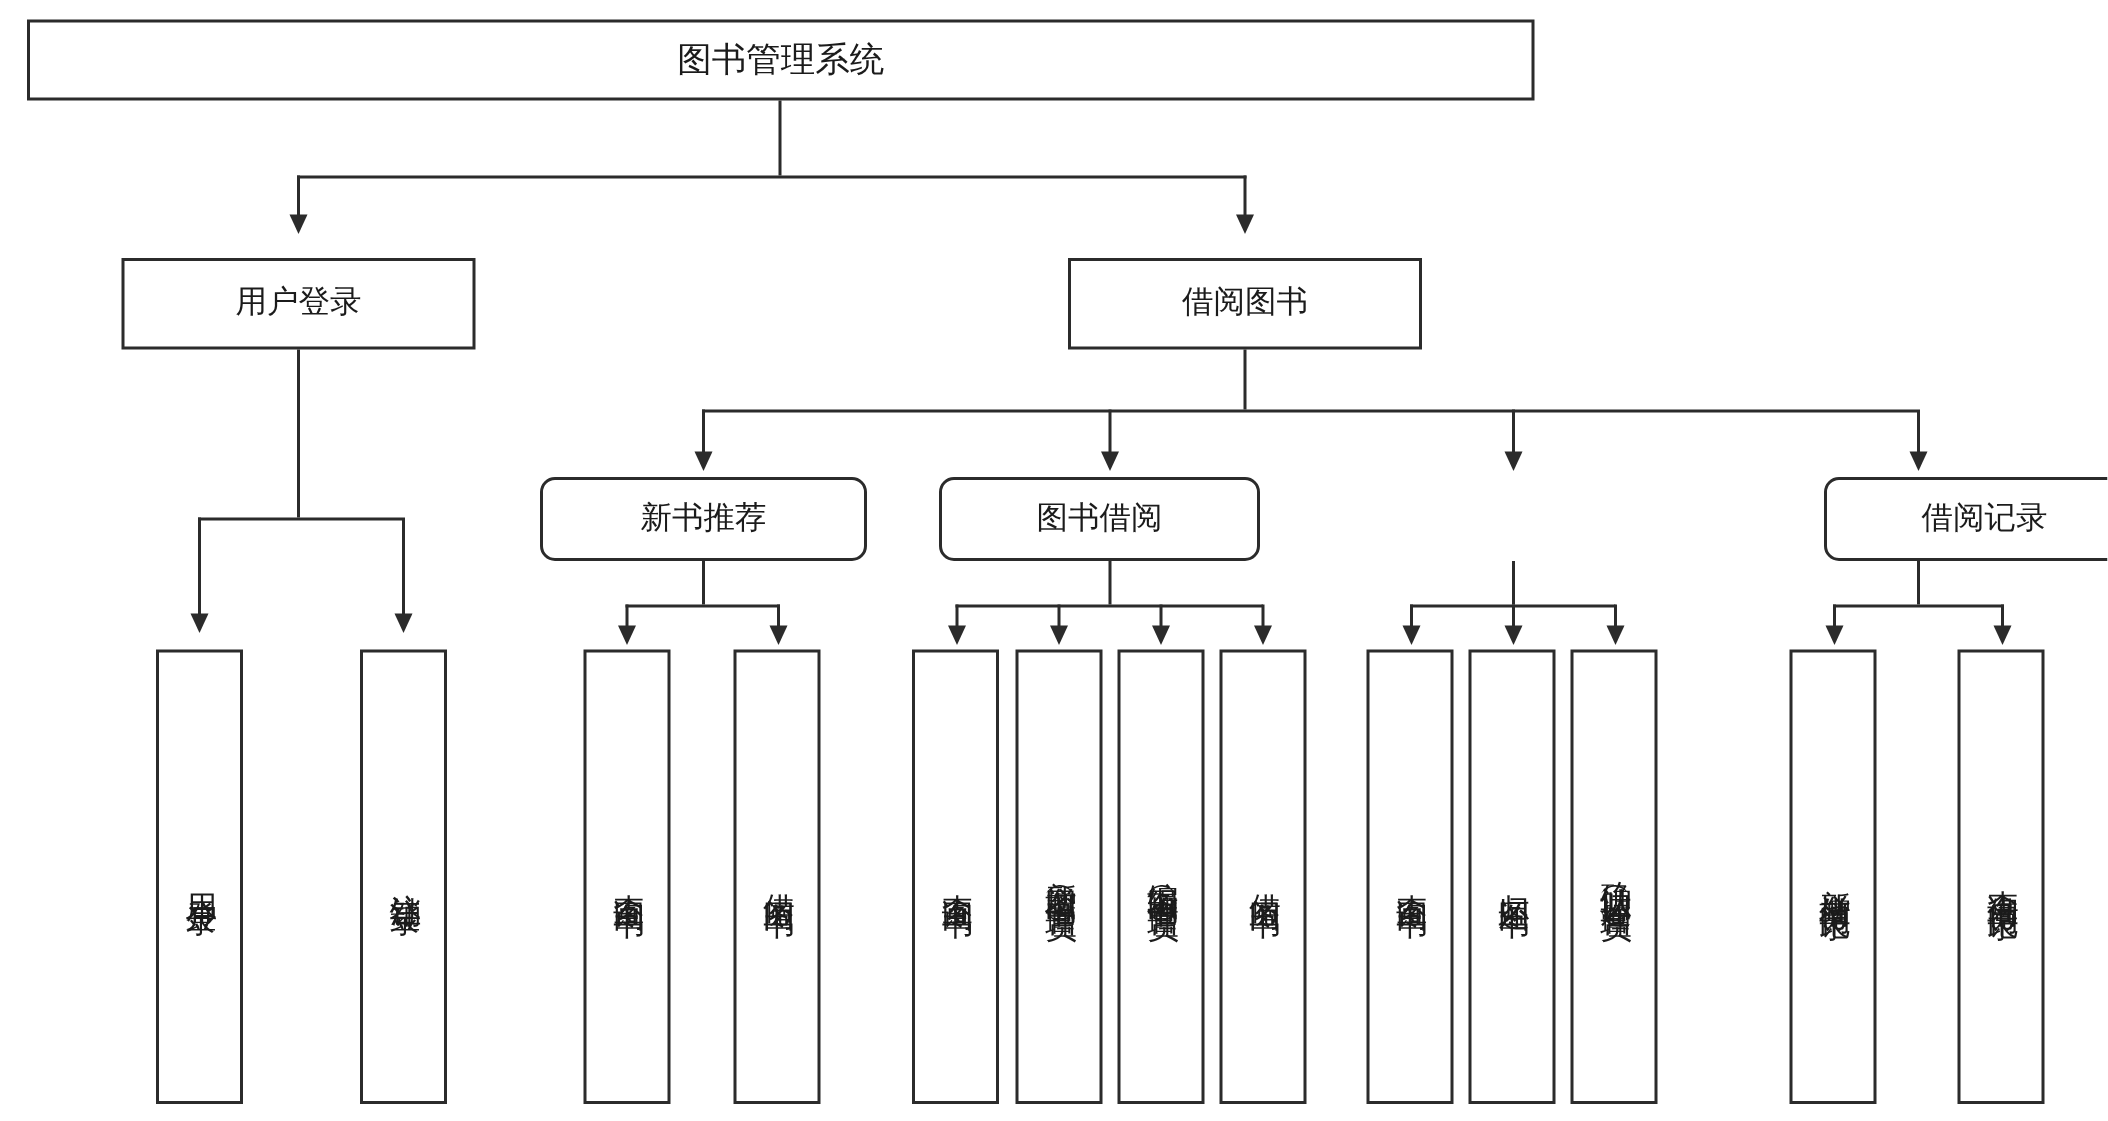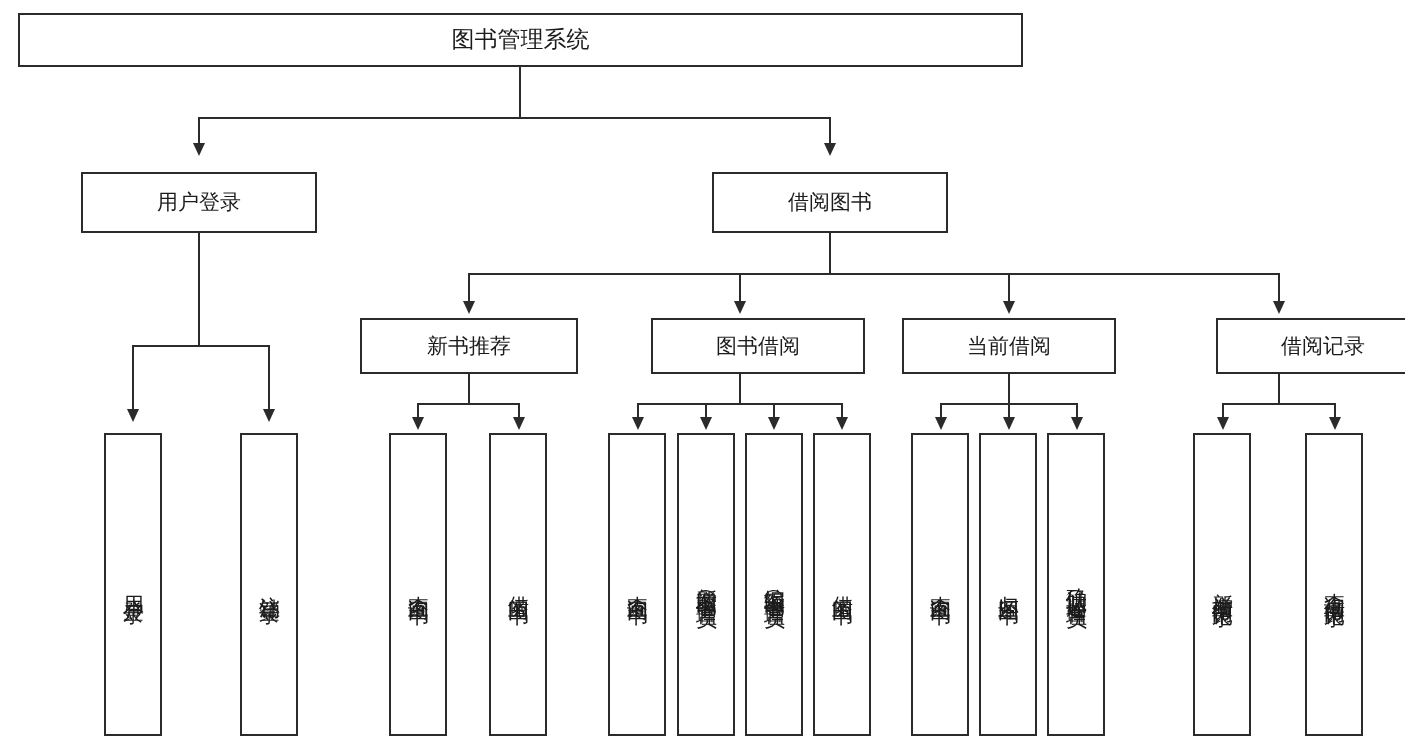--- a/index.html
+++ b/index.html
@@ -20,21 +20,21 @@
     border:2px solid #2b2b2b;
     display:flex;
     align-items:center;
     justify-content:center;
     color:#1b1b1b;
     line-height:1.18;
     text-align:center;
   }
   .node.level0{ font-size:23px; }
   .node.level1{ font-size:21px; }
-  .node.level2{ font-size:21px; }
+  .node.level2{ font-size:21px;border-radius:10px; }
   
   .node.leaf{
     font-size:21px;
     writing-mode:vertical-rl;
     text-orientation:upright;
     letter-spacing:3px;
     padding:6px 0;
     align-items:center;
     justify-content:center;
     white-space:normal;
@@ -109,25 +109,22 @@
   <div class="vline" style="left:739px; top:273px; height:30px;"></div>
   <div class="arrow" style="left:734px; top:301px;"></div>
   <div class="vline" style="left:1008px; top:273px; height:30px;"></div>
   <div class="arrow" style="left:1003px; top:301px;"></div>
   <div class="vline" style="left:1278px; top:273px; height:30px;"></div>
   <div class="arrow" style="left:1273px; top:301px;"></div>
 
   <div class="node level2" style="left:360px; top:318px; width:218px; height:56px;">
     <span>新书推荐</span>
   </div>
-  <div class="node level2" style="left:651px; top:318px; width:214px; height:56px;">
+  <div class="node level2" style="left:626px; top:318px; width:214px; height:56px;">
     <span>图书借阅</span>
-  </div>
-  <div class="node level2" style="left:902px; top:318px; width:214px; height:56px;">
-    <span>当前借阅</span>
   </div>
   <div class="node level2" style="left:1216px; top:318px; width:214px; height:56px;">
     <span>借阅记录</span>
   </div>
 
   <div class="vline" style="left:468px; top:374px; width:2px; height:29px;"></div>
   <div class="hline" style="left:417px; top:403px; width:103px;"></div>
   <div class="vline" style="left:417px; top:403px; height:16px;"></div>
   <div class="arrow" style="left:412px; top:417px;"></div>
   <div class="vline" style="left:518px; top:403px; height:16px;"></div>

